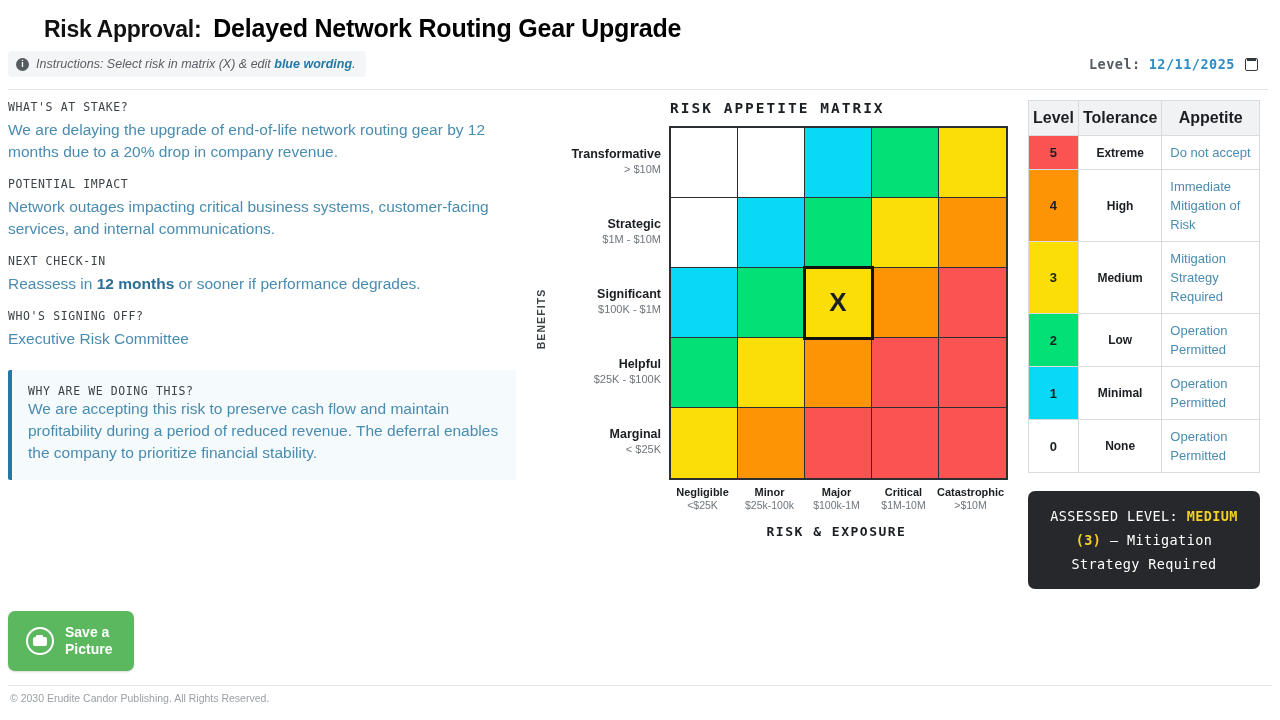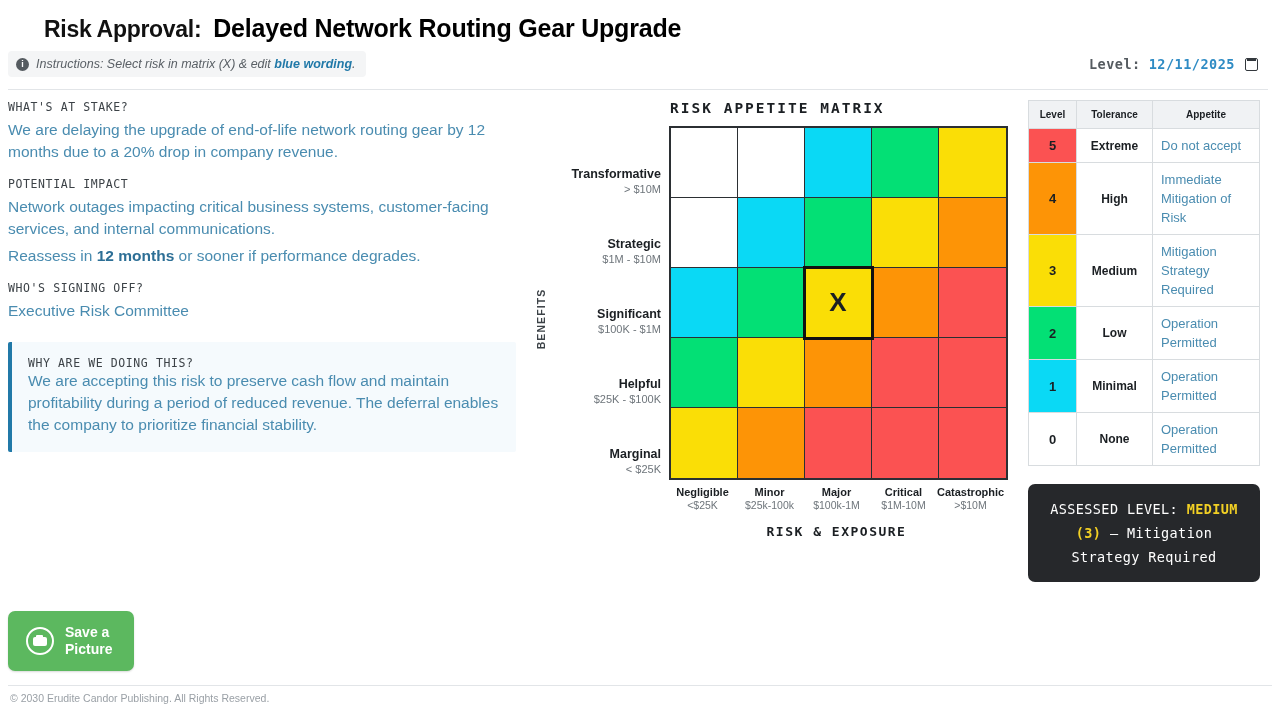--- a/index.html
+++ b/index.html
@@ -170,21 +170,21 @@
   .row-labels {
     width: 117px;
     display: flex;
     flex-direction: column;
   }
   .row-label {
     height: 70px;
     display: flex;
     flex-direction: column;
     align-items: flex-end;
-    justify-content: flex-end;
+    justify-content: center;
     padding-right: 8px;
   }
   .row-label .rl-name {
     font-size: 12.5px;
     font-weight: bold;
     color: #1b1f23;
     line-height: 15px;
   }
   .row-label .rl-range {
     font-size: 11px;
@@ -255,21 +255,21 @@
 
   
   .right-col { padding-right: 18px; }
   .legend-table {
     border-collapse: collapse;
     width: 232px;
     border: 1px solid #d8dcdf;
   }
   .legend-table th {
     background: #f0f2f4;
-    font-size: 10px;
+    font-size: 16px;
     font-weight: bold;
     color: #1b1f23;
     padding: 8px 4px;
     border: 1px solid #d8dcdf;
     text-align: center;
   }
   .legend-table td {
     border: 1px solid #d8dcdf;
     padding: 7px 8px;
     vertical-align: middle;
@@ -394,20 +394,21 @@
 
 <div class="main">
 
   <div class="left-col">
     <div class="field-label">WHAT'S AT STAKE?</div>
     <div class="field-value">We are delaying the upgrade of end-of-life network routing gear by 12 months due to a 20% drop in company revenue.</div>
 
     <div class="field-label">POTENTIAL IMPACT</div>
     <div class="field-value">Network outages impacting critical business systems, customer-facing services, and internal communications.</div>
 
+    <div class="field-label">NEXT CHECK-IN</div>
     <div class="field-value"><span>Reassess in </span><b>12 months</b><span> or sooner if performance degrades.</span></div>
 
     <div class="field-label">WHO'S SIGNING OFF?</div>
     <div class="field-value">Executive Risk Committee</div>
 
     <div class="why-box">
       <div class="field-label">WHY ARE WE DOING THIS?</div>
       <div class="field-value">We are accepting this risk to preserve cash flow and maintain profitability during a period of reduced revenue. The deferral enables the company to prioritize financial stability.</div>
     </div>
   </div>

